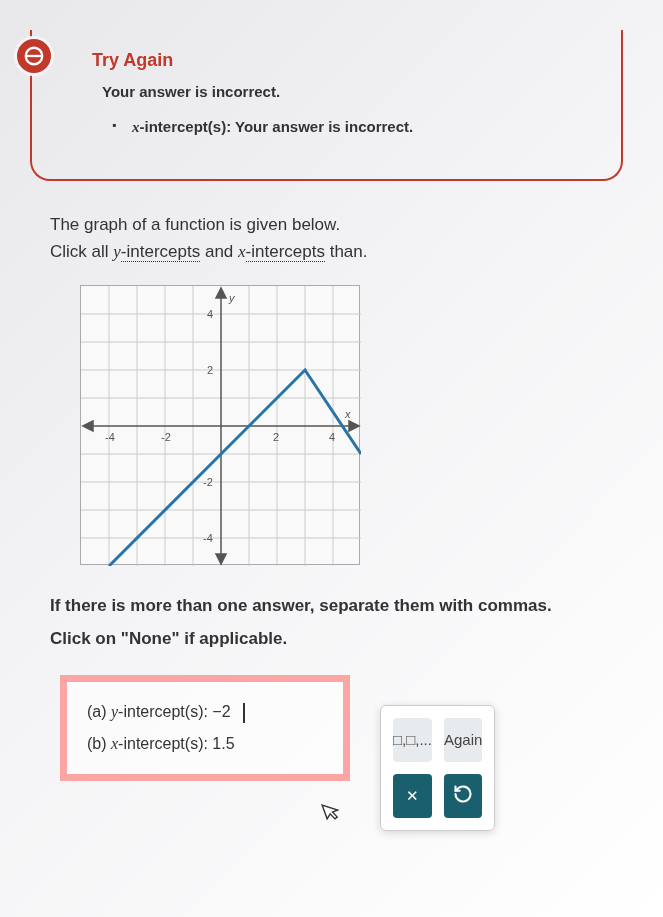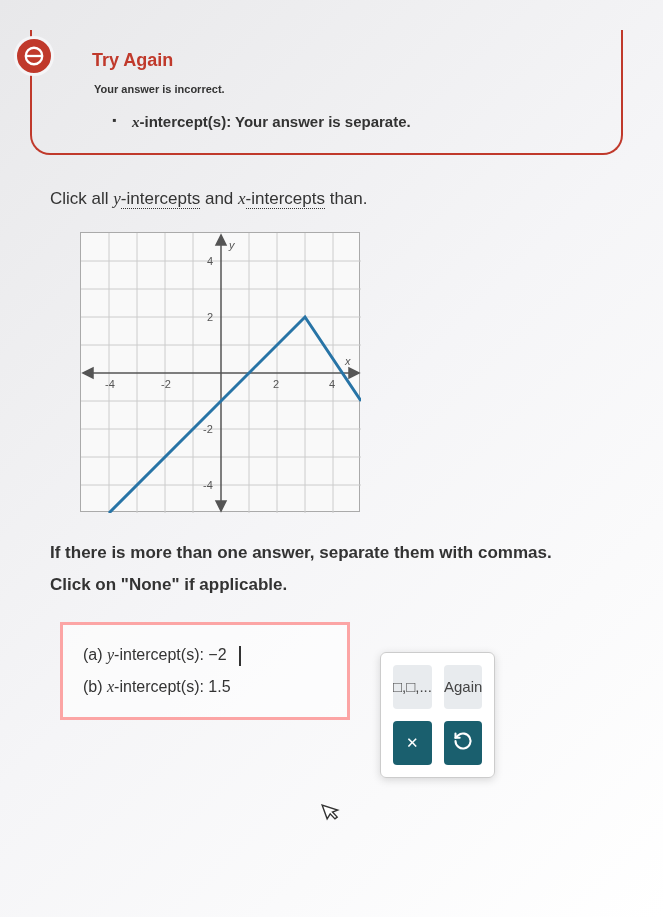--- a/index.html
+++ b/index.html
@@ -10,21 +10,21 @@
     height: 917px;
     padding: 30px 40px 30px 20px;
     color: #333;
     position: relative;
     overflow: hidden;
   }
   .feedback-box {
     border: 2px solid #c0392b;
     border-radius: 0 0 20px 20px;
     border-top: none;
-    padding: 20px 30px 22px 60px;
+    padding: 20px 30px 43px 60px;
     margin-left: 10px;
     margin-bottom: 30px;
     position: relative;
     background: transparent;
   }
   .feedback-icon {
     position: absolute;
     left: -18px;
     top: 6px;
     width: 40px;
@@ -37,24 +37,24 @@
     color: white;
     border: 3px solid #f5f5f7;
   }
   .try-again {
     color: #c0392b;
     font-weight: bold;
     font-size: 18px;
     margin-bottom: 12px;
   }
   .incorrect-msg {
-    font-size: 11px;
+    font-size: 15px;
     font-weight: bold;
     margin-bottom: 18px;
-    margin-left: 2px;
+    margin-left: 10px;
   }
   .bullet-item {
     margin-left: 40px;
     font-size: 15px;
     font-weight: bold;
     position: relative;
   }
   .bullet-item::before {
     content: "▪";
     position: absolute;
@@ -83,21 +83,21 @@
     font-weight: bold;
   }
   .answer-row {
     display: flex;
     align-items: flex-start;
     gap: 30px;
     margin-left: 40px;
     margin-top: 20px;
   }
   .answer-box {
-    border: 3px solid #fca5a5;
+    border: 7px solid #fca5a5;
     background: rgba(255,255,255,0.6);
     padding: 14px 20px;
     font-size: 16px;
     line-height: 2;
     width: 290px;
   }
   .answer-line .italic { font-style: italic; font-family: 'Times New Roman', serif; }
   .answer-value { display: inline-block; min-width: 30px; }
   .cursor-line {
     display: inline-block;
@@ -150,25 +150,26 @@
 <div class="feedback-box">
   <div class="feedback-icon">
     <svg width="22" height="22" viewBox="0 0 24 24" fill="none" stroke="white" stroke-width="2.5">
       <circle cx="12" cy="12" r="9"></circle>
       <path d="M3 12h18"></path>
     </svg>
   </div>
   <div class="try-again">Try Again</div>
   <div class="incorrect-msg">Your answer is incorrect.</div>
   <div class="bullet-item">
-    <span class="italic">x</span><span>-intercept(s): Your answer is separate.</span>
+    <span class="italic">x</span><span>-intercept(s): Your answer is incorrect.</span>
   </div>
 </div>
 
 <div class="question-text">
+  <div>The graph of a function is given below.</div>
   <div>
     <span>Click all </span><span class="italic">y</span><span class="dotted">-intercepts</span><span> and </span><span class="italic">x</span><span class="dotted">-intercepts</span><span> than.</span>
   </div>
 </div>
 
 <div class="graph-container">
   <svg width="280" height="280" viewBox="0 0 280 280">
 
     <g stroke="#ccc" stroke-width="1">
       <line x1="28" y1="0" x2="28" y2="280"></line>

